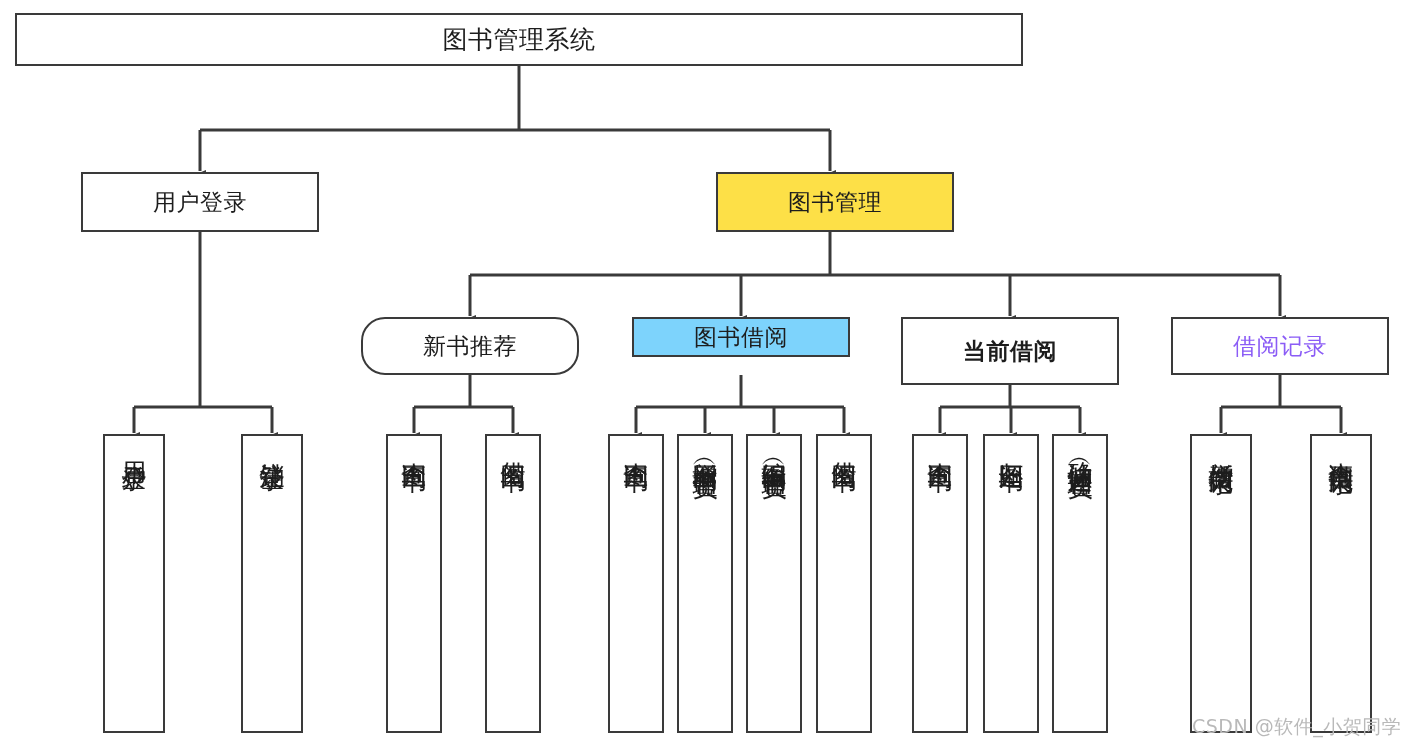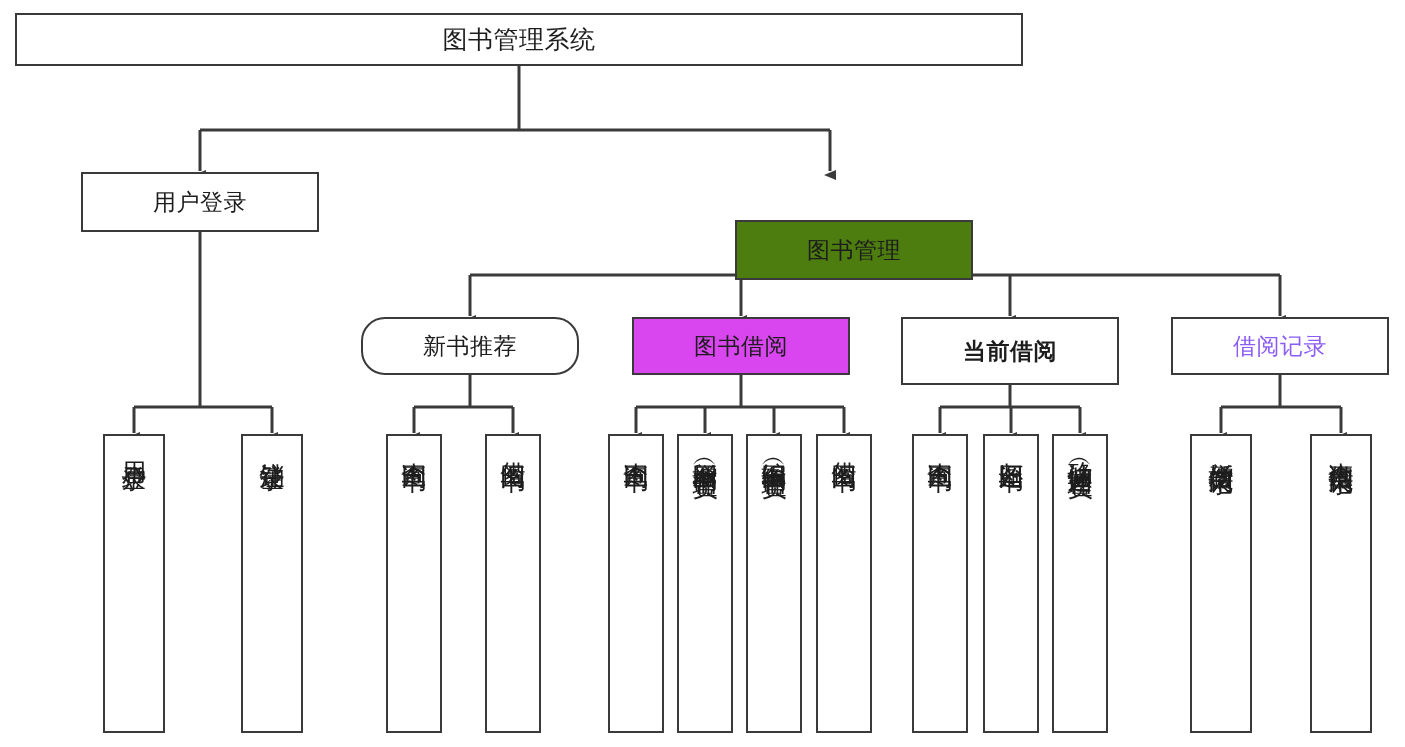--- a/index.html
+++ b/index.html
@@ -120,27 +120,27 @@
       </g>
   </svg>
 
   <div id="node-layer">
       <div class="node horiz root" style="left: 15px; top: 13px; width: 1008px; height: 53px; border-color: rgb(58, 58, 58); background: rgb(255, 255, 255);">
         <span class="node-label" style="color: rgb(29, 29, 29);">图书管理系统</span>
       </div>
       <div class="node horiz" style="left: 81px; top: 172px; width: 238px; height: 60px; border-color: rgb(58, 58, 58); background: rgb(255, 255, 255);">
         <span class="node-label" style="color: rgb(29, 29, 29);">用户登录</span>
       </div>
-      <div class="node horiz" style="left: 735px; top: 172px; width: 238px; height: 60px; border-color: rgb(58, 58, 58); background: #4d7c0f; margin-top: 48px;">
+      <div class="node horiz" style="left: 716px; top: 172px; width: 238px; height: 60px; border-color: rgb(58, 58, 58); background: #fde047;">
         <span class="node-label" style="color: rgb(29, 29, 29);">图书管理</span>
       </div>
       <div class="node horiz" style="left: 361px; top: 317px; width: 218px; height: 58px; border-color: rgb(58, 58, 58); background: rgb(255, 255, 255); border-radius: 24px;">
         <span class="node-label" style="color: rgb(29, 29, 29);">新书推荐</span>
       </div>
-      <div class="node horiz" style="left: 632px; top: 317px; width: 218px; height: 58px; border-color: rgb(58, 58, 58); background: #d946ef;">
+      <div class="node horiz" style="left: 632px; top: 317px; width: 218px; height: 40px; border-color: rgb(58, 58, 58); background: #7dd3fc;">
         <span class="node-label" style="color: rgb(29, 29, 29);">图书借阅</span>
       </div>
       <div class="node horiz" style="left: 901px; top: 317px; width: 218px; height: 68px; border-color: rgb(58, 58, 58); background: rgb(255, 255, 255); font-weight: bold;">
         <span class="node-label" style="color: rgb(29, 29, 29);">当前借阅</span>
       </div>
       <div class="node horiz" style="left: 1171px; top: 317px; width: 218px; height: 58px; border-color: rgb(58, 58, 58); background: rgb(255, 255, 255);">
         <span class="node-label" style="color: #8b5cf6;">借阅记录</span>
       </div>
       <div class="node vert" style="left: 103px; top: 434px; width: 62px; height: 299px; border-color: rgb(58, 58, 58); background: rgb(255, 255, 255);">
         <span class="node-label" style="color: rgb(29, 29, 29);">用户登录</span>
@@ -176,14 +176,15 @@
         <span class="node-label" style="color: rgb(29, 29, 29);">确认归还（管理员）</span>
       </div>
       <div class="node vert" style="left: 1190px; top: 434px; width: 62px; height: 299px; border-color: rgb(58, 58, 58); background: rgb(255, 255, 255);">
         <span class="node-label" style="color: rgb(29, 29, 29);">新增借阅记录</span>
       </div>
       <div class="node vert" style="left: 1310px; top: 434px; width: 62px; height: 299px; border-color: rgb(58, 58, 58); background: rgb(255, 255, 255);">
         <span class="node-label" style="color: rgb(29, 29, 29);">查询借阅记录</span>
       </div>
     </div>
 
+  <div class="watermark" style="left:1192px; top:714px;">CSDN @软件_小贺同学</div>
 
 </div>
 
 </body></html>

